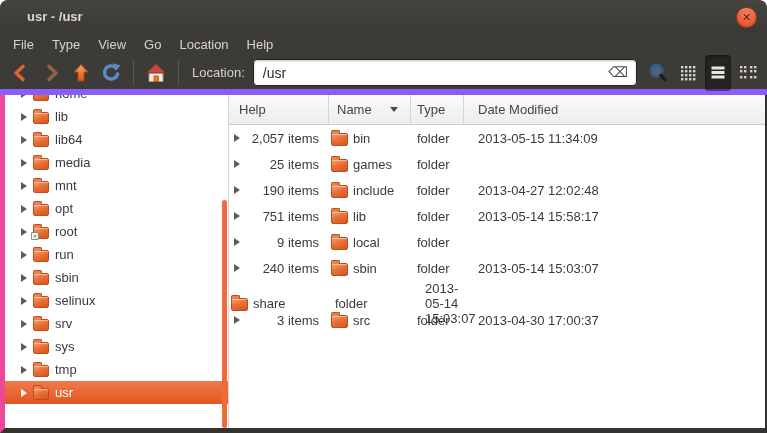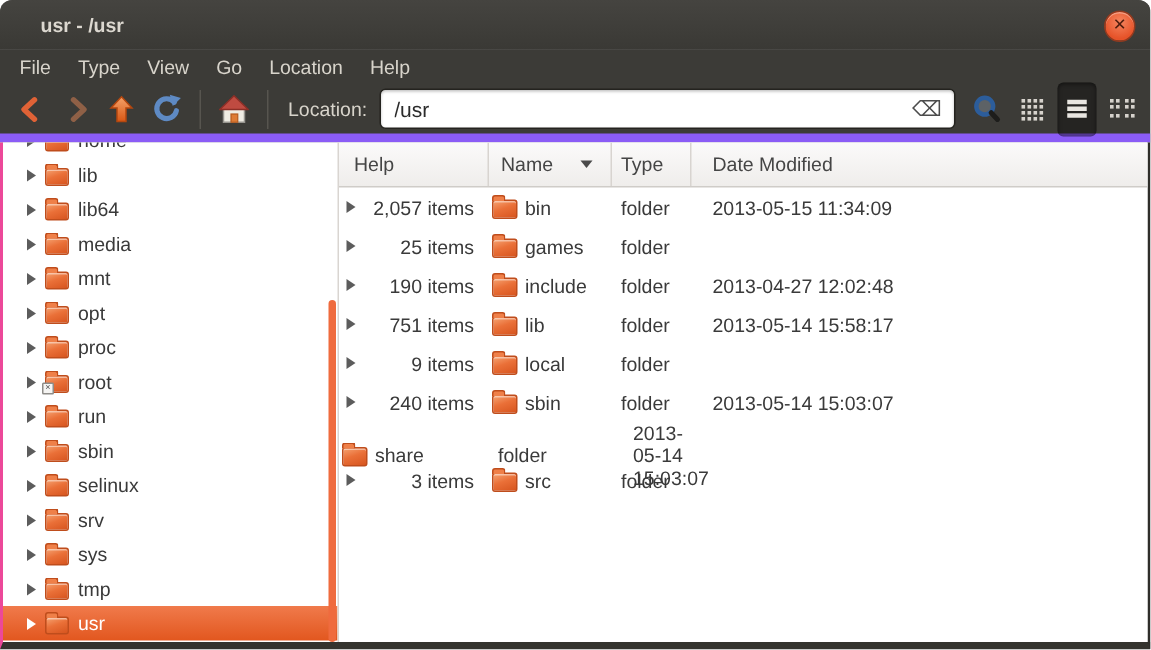--- a/index.html
+++ b/index.html
@@ -26,21 +26,21 @@
   .tb-sep { width:1px; height:26px; background:#57554f; margin:0 7px; flex:0 0 auto; }
   .loc-label { color:#d8d4cb; font-size:13px; margin:0 8px 0 6px; white-space:nowrap; }
   .loc-wrap { position:relative; width:384px; flex:0 0 auto; }
   .loc-input { width:100%; height:27px; border:1px solid #24231f; border-radius:4px; background:#fff;
     font-family:inherit; font-size:14px; color:#2b2b2b; padding:0 28px 0 9px; outline:none;
     box-shadow:inset 0 1px 2px rgba(0,0,0,.25); }
   .clear-glyph { position:absolute; right:9px; top:5px; font-size:14px; color:#4c4c4c; cursor:pointer; }
   .view-group { display:flex; align-items:center; margin-left:8px; gap:4px; }
 
   
-  .content { display:flex; height:338px; border-left:2px solid #ec4899; border-right:2px solid #2f2e2a; border-bottom:5px solid #34332e; background:#fff; }
+  .content { display:flex; height:338px; border-left:5px solid #ec4899; border-right:2px solid #2f2e2a; border-bottom:5px solid #34332e; background:#fff; }
 
   
   .sidebar { position:relative; width:224px; flex:0 0 auto; background:#fff; border-right:1px solid #d9d5d1; overflow:hidden; }
   .tree { margin-top:-13px; }
   .side-row { display:flex; align-items:center; height:23px; padding-left:16px; cursor:pointer; }
   .side-row .expander { margin-right:6px; }
   .expander { width:0; height:0; border-left:6px solid #5c5c5c; border-top:4px solid transparent; border-bottom:4px solid transparent; flex:0 0 auto; }
   .side-label { font-size:13px; color:#3a3a3a; margin-left:6px; }
   .side-row.selected { background:linear-gradient(#f07a4b,#e2571f); }
   .side-row.selected .side-label { color:#fff; }
@@ -243,27 +243,20 @@
           </div>
 
           <div class="side-row">
             <span class="expander"></span>
             <span class="folder-icon">
               
             </span>
             <span class="side-label">opt</span>
           </div>
 
-          <div class="side-row">
-            <span class="expander"></span>
-            <span class="folder-icon">
-              
-            </span>
-            <span class="side-label">proc</span>
-          </div>
 
           <div class="side-row">
             <span class="expander"></span>
             <span class="folder-icon has-emblem">
               <span class="emblem"></span>
             </span>
             <span class="side-label">root</span>
           </div>
 
           <div class="side-row">
@@ -426,19 +419,20 @@
           <div class="file-row">
             <div class="cell size-cell">
               <span class="expander"></span>
               <span class="size-text">3 items</span>
             </div>
             <div class="cell name-cell">
               <span class="folder-icon big"></span>
               <span>src</span>
             </div>
             <div class="cell type-cell">folder</div>
+            <div class="cell date-cell">2013-04-30 17:00:37</div>
           </div>
 
       </div>
     </div>
 
   </div>
 </div>
 
 </body></html>

